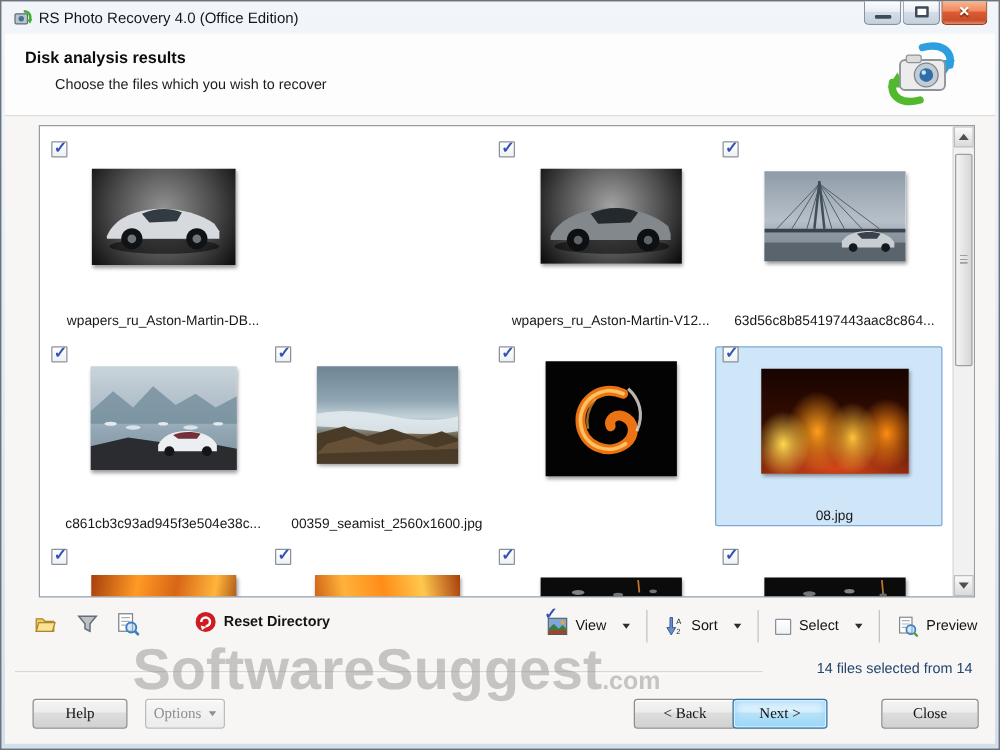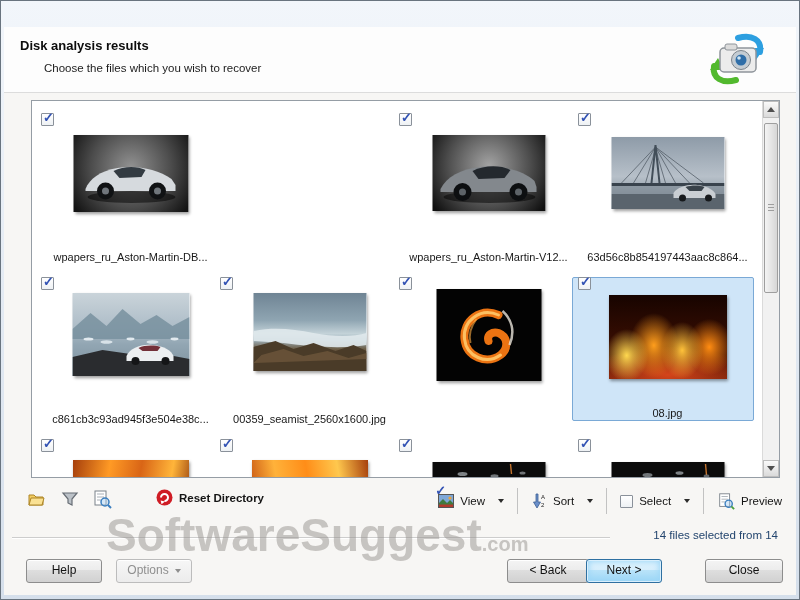--- a/index.html
+++ b/index.html
@@ -77,35 +77,53 @@
   .sep{width:1px;height:26px;background:#c2c2c2;}
   
   .wm{position:absolute;left:102px;top:464px;z-index:6;pointer-events:none;
     font-weight:bold;color:rgba(149,146,141,.5);font-size:46px;letter-spacing:0px;white-space:nowrap;margin-top:17px;}
   .wm .suffix{font-size:20px;font-weight:bold;}
   
   .divider{position:absolute;left:8px;right:186px;top:510px;height:2px;border-top:1px solid #cdcdcd;border-bottom:1px solid #ffffff;}
   .status{position:absolute;right:18px;top:502px;font-size:11.5px;color:#23456e;}
   .btn{position:absolute;top:532px;height:24px;font-size:12px;color:#121212;text-align:center;line-height:21px;
     border:1px solid #8d8d8d;border-radius:3px;cursor:default;
-    background:linear-gradient(#f4f4f4,#ececec 45%,#dedede 46%,#d1d1d1);box-shadow:inset 0 1px 0 #fff;}
+    background:linear-gradient(#f4f4f4,#ececec 45%,#dedede 46%,#d1d1d1);box-shadow:inset 0 1px 0 #fff;font-family:Liberation Serif, serif;}
   .btn-help{left:22px;width:76px;}
-  .btn-options{left:112px;width:76px;color:#8f8f8f;border-color:#bcbcbc;background:linear-gradient(#f7f7f7,#ececec);}
+  .btn-options{left:112px;width:64px;color:#8f8f8f;border-color:#bcbcbc;background:linear-gradient(#f7f7f7,#ececec);}
   .btn-options .caret{display:inline-block;border-top-color:#8f8f8f;margin-left:6px;vertical-align:middle;}
   .btn-back{left:503px;width:82px;}
   .btn-next{left:582px;width:76px;border:1px solid #2f70a1;
     background:linear-gradient(#e8f6fe,#d6eefc 45%,#b9e3f9 46%,#9ed7f6);
     box-shadow:inset 0 0 0 1px #d8effd, inset 0 0 6px 2px #9cd6f7;}
   .btn-close2{left:701px;width:78px;}
 </style>
 </head>
 <body>
 
 <div class="window">
 
+  <div class="titlebar">
+    <svg class="title-icon" viewBox="0 0 16 16">
+      <rect x="2" y="5" width="10" height="8" rx="1" fill="#b9c5cd" stroke="#5e6e7a" stroke-width="1"></rect>
+      <circle cx="7" cy="9" r="2.2" fill="#49708f"></circle>
+      <path d="M9 3 C13 3 15 6 14 10" fill="none" stroke="#3fae2a" stroke-width="2"></path>
+      <path d="M12 10 L16 9 L14 13 Z" fill="#3fae2a"></path>
+    </svg>
+    <span class="title-text">RS Photo Recovery 4.0 (Office Edition)</span>
+    <div class="win-btn btn-min">
+        <div class="glyph-min"></div>
+      </div>
+    <div class="win-btn btn-max">
+        <div class="glyph-max"></div>
+      </div>
+    <div class="win-btn btn-close">
+        <div class="glyph-close">✕</div>
+      </div>
+  </div>
 
   <div class="dialog">
 
     <div class="header">
       <div class="h-title">Disk analysis results</div>
       <div class="h-sub">Choose the files which you wish to recover</div>
       <svg class="logo" viewBox="0 0 58 58">
         <path d="M30 8 C44 4 54 10 52 22" fill="none" stroke="#2d9fe0" stroke-width="6" stroke-linecap="round"></path>
         <path d="M56 18 L48 30 L42 18 Z" fill="#2d9fe0"></path>
         <path d="M28 50 C14 54 4 48 6 36" fill="none" stroke="#52b92e" stroke-width="6" stroke-linecap="round"></path>

